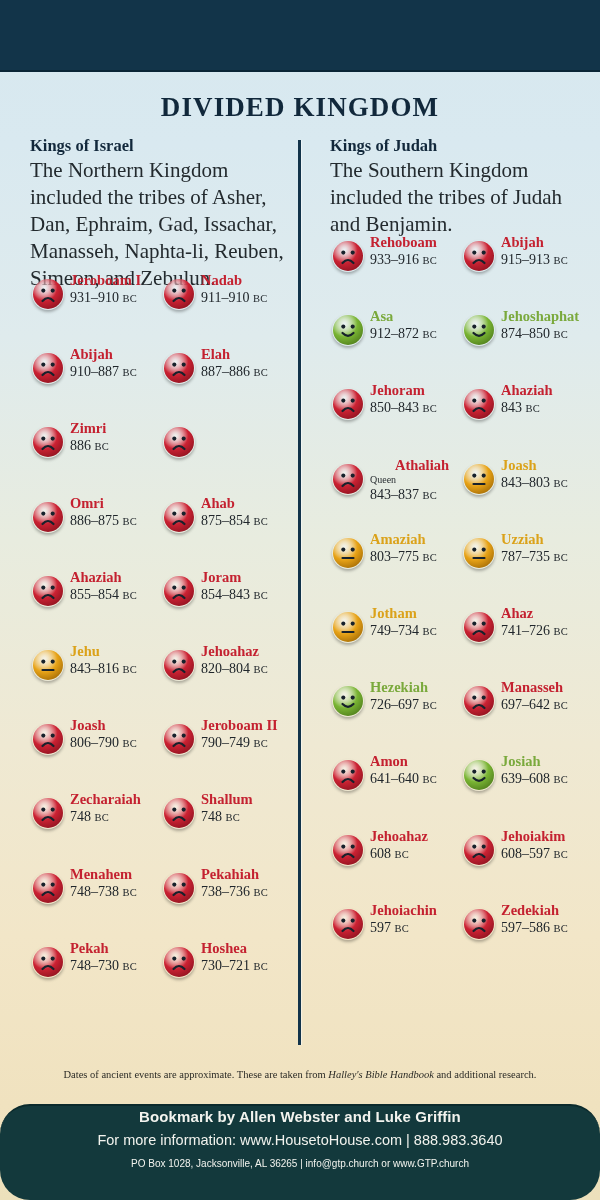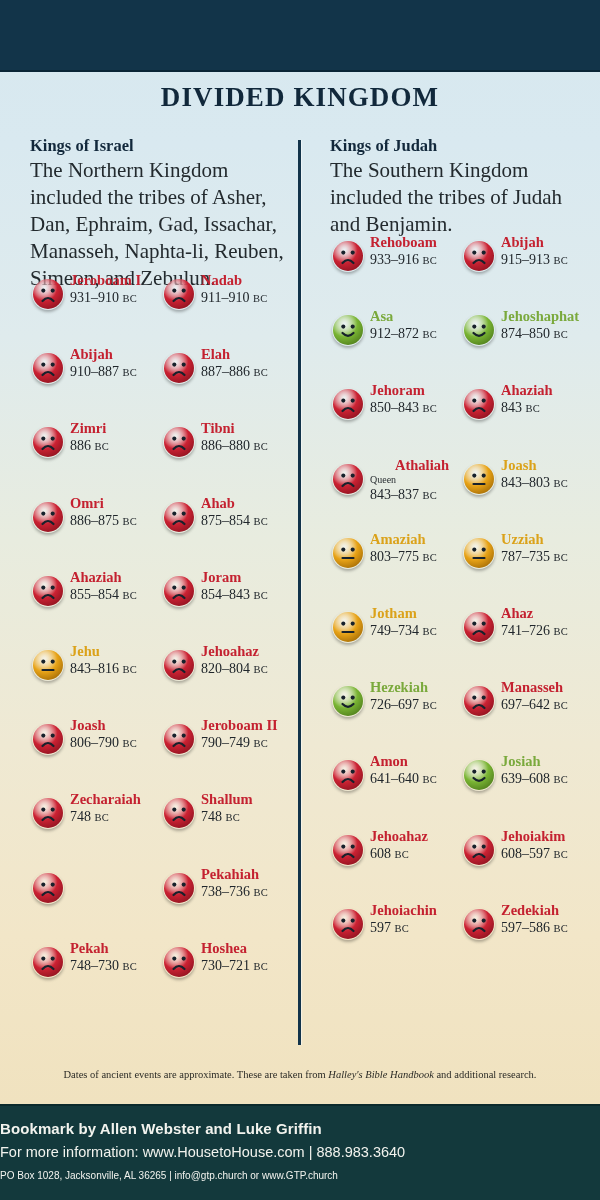--- a/index.html
+++ b/index.html
@@ -25,29 +25,30 @@
     position:absolute;left:0;top:0;width:600px;height:70px;
     background:#123449;
     border-bottom:2px solid #0a2536;
   }
   .footer{
     position:absolute;left:0;bottom:0;width:600px;height:96px;
     background:#13393c;
     border-top:2px solid #0b2a2c;
     color:#f2f3ee;
     font-family:"Liberation Sans", sans-serif;
+    text-align:center;
     box-sizing:border-box;
-    padding-top:12px;
+    border-radius:30px;
   }
   .footer .f1{font-size:15px;font-weight:bold;letter-spacing:.1px;line-height:22px;}
   .footer .f2{font-size:14.5px;line-height:24px;font-weight:400;}
   .footer .f3{font-size:10px;line-height:24px;font-weight:400;}
 
   .title{
-    position:absolute;top:82px;left:0;width:600px;text-align:center;
+    position:absolute;top:92px;left:0;width:600px;text-align:center;
     font-size:27px;font-weight:bold;color:#11283b;
     letter-spacing:1.1px;
     font-family:"Liberation Serif", serif;
   }
 
   .divider{
     position:absolute;left:298px;top:140px;width:3px;height:905px;
     background:#12334a;
     box-shadow:1px 0 1px rgba(255,255,255,.55);
   }
@@ -233,24 +234,20 @@
                     <stop offset="55%" stop-color="#cc2233"></stop>
                     <stop offset="100%" stop-color="#8d1320"></stop>
                   </radialGradient>
                 </defs>
                 <circle cx="16" cy="16" r="15" fill="url(#gbad)"></circle>
                 <circle cx="11.3" cy="12.6" r="2.05" fill="#17212b"></circle>
                 <circle cx="20.7" cy="12.6" r="2.05" fill="#17212b"></circle>
                 <path d="M10.5 23 Q16 17 21.5 23" fill="none" stroke="#17212b" stroke-width="2.2" stroke-linecap="round"></path>
               </svg>
             </span>
-            <div class="txt">
-              <div class="kname" style="color: rgb(196, 33, 48);">Tibni</div>
-              <div class="kdate"><span>886–880</span> <span class="bc">BC</span></div>
-            </div>
           </div>
         </div>
         <div class="row" style="top: 356.6px;">
           <div class="cell c0">
             <span class="face">
               <svg viewBox="0 0 32 32">
                 <defs>
                   <radialGradient id="gbad" cx="38%" cy="30%" r="78%">
                     <stop offset="0%" stop-color="#ffffff" stop-opacity=".42"></stop>
                     <stop offset="55%" stop-color="#cc2233"></stop>
@@ -476,20 +473,24 @@
                     <stop offset="55%" stop-color="#cc2233"></stop>
                     <stop offset="100%" stop-color="#8d1320"></stop>
                   </radialGradient>
                 </defs>
                 <circle cx="16" cy="16" r="15" fill="url(#gbad)"></circle>
                 <circle cx="11.3" cy="12.6" r="2.05" fill="#17212b"></circle>
                 <circle cx="20.7" cy="12.6" r="2.05" fill="#17212b"></circle>
                 <path d="M10.5 23 Q16 17 21.5 23" fill="none" stroke="#17212b" stroke-width="2.2" stroke-linecap="round"></path>
               </svg>
             </span>
+            <div class="txt">
+              <div class="kname" style="color: rgb(196, 33, 48);">Menahem</div>
+              <div class="kdate"><span>748–738</span> <span class="bc">BC</span></div>
+            </div>
           </div>
           <div class="cell c1">
             <span class="face">
               <svg viewBox="0 0 32 32">
                 <defs>
                   <radialGradient id="gbad" cx="38%" cy="30%" r="78%">
                     <stop offset="0%" stop-color="#ffffff" stop-opacity=".42"></stop>
                     <stop offset="55%" stop-color="#cc2233"></stop>
                     <stop offset="100%" stop-color="#8d1320"></stop>
                   </radialGradient>

